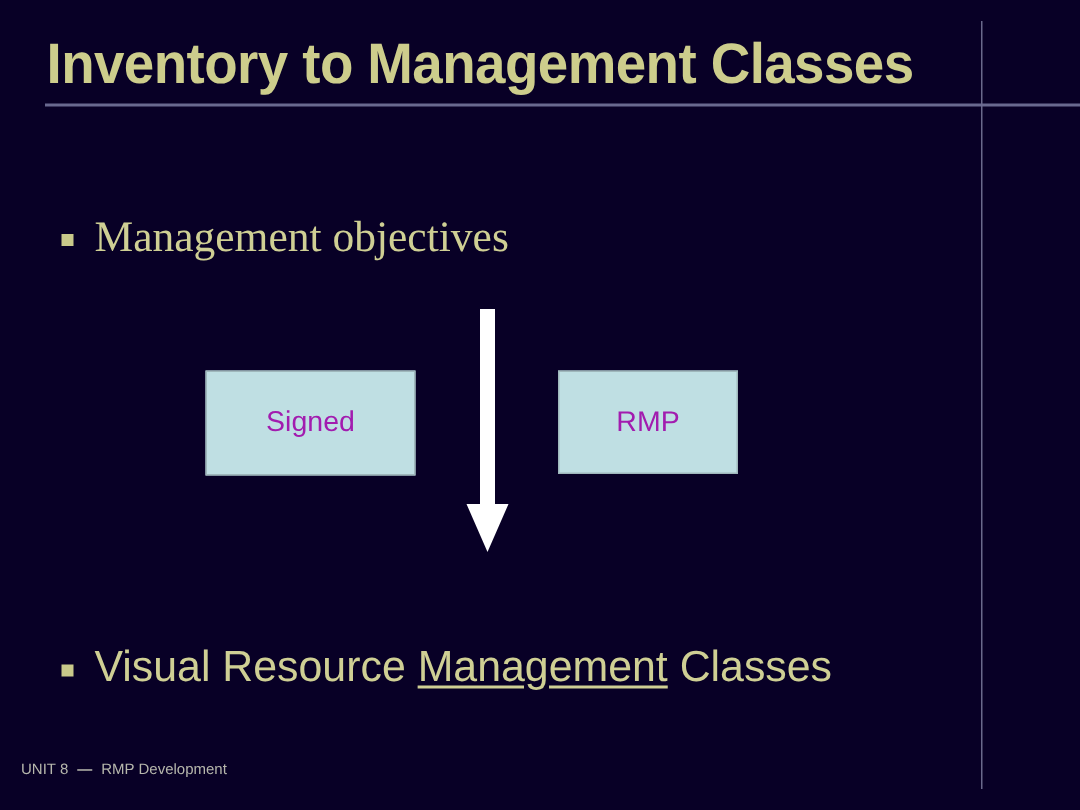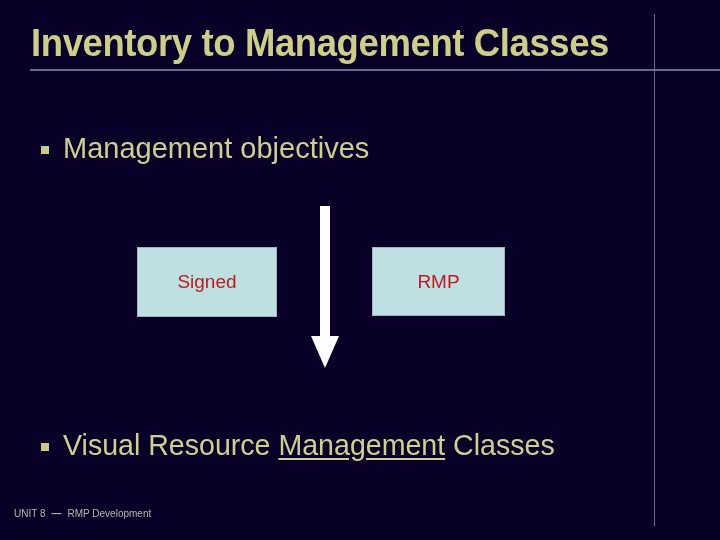--- a/index.html
+++ b/index.html
@@ -74,21 +74,22 @@
     top: 2px;
   }
   .bullet-text {
     font-size: 29px;
     line-height: 34px;
     color: #cfcf94;
     font-weight: normal;
   }
   #bullet-1 {
     left: 41px;
-    top: 131px;
+    top: 141px;
+    font-family: Liberation Serif, serif;
   }
   #bullet-2 {
     left: 41px;
     top: 428px;
   }
   #bullet-2 .bullet-text {
     transform: scaleX(0.985);
     transform-origin: left center;
   }
   .underlined {
@@ -97,35 +98,35 @@
   }
 
   
   .proc-box {
     position: absolute;
     background: #bfdfe3;
     border: 1px solid #9fb7bb;
     display: flex;
     align-items: center;
     justify-content: center;
-    color: #b91c1c;
+    color: #a21caf;
     font-size: 19px;
     font-family: "Liberation Sans", sans-serif;
     box-sizing: border-box;
   }
   #box-signed {
     left: 137px;
     top: 247px;
     width: 140px;
     height: 70px;
   }
   #box-rmp {
     left: 372px;
     top: 247px;
-    width: 133px;
+    width: 120px;
     height: 69px;
   }
 
   
   #arrow {
     position: absolute;
     left: 306px;
     top: 206px;
     width: 38px;
     height: 165px;

